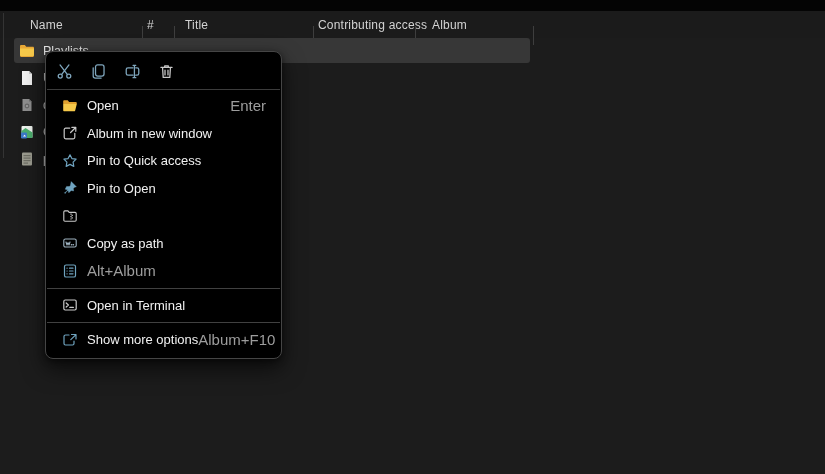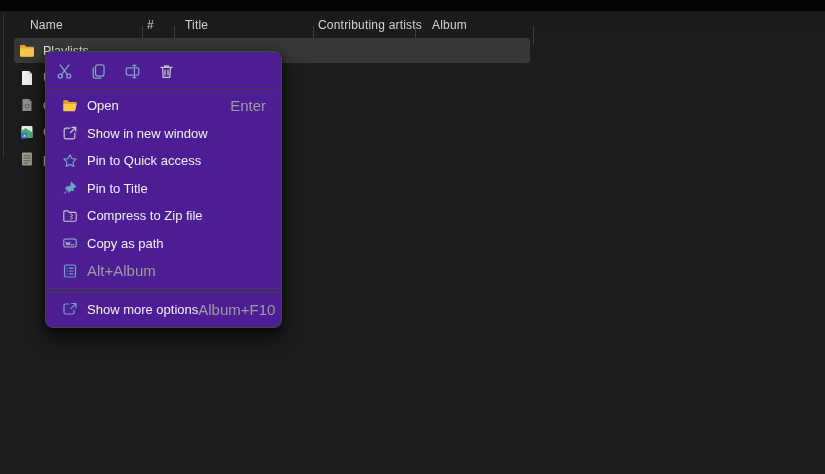--- a/index.html
+++ b/index.html
@@ -20,21 +20,21 @@
 
   
   .filerow{position:absolute;left:14px;width:516px;height:25px;display:flex;align-items:center;border-radius:3px;}
   .filerow.selected{background:#373737;}
   .filerow .ficon{width:16px;height:16px;margin-left:5px;flex:0 0 16px;}
   .filerow .flabel{margin-left:8px;font-size:12.5px;color:#e6e6e6;white-space:nowrap;}
 
   
   .ctxmenu{
     position:absolute;left:45px;top:51px;width:237px;box-sizing:border-box;
-    background:#4c1d95;border:1px solid #454545;border-radius:8px;
+    background:#000000;border:1px solid #454545;border-radius:8px;
     box-shadow:0 10px 22px rgba(0,0,0,.6), 0 2px 6px rgba(0,0,0,.5);
     padding:2px 0 4px 0;
   }
   .iconbar{display:flex;align-items:center;height:34px;padding-left:4px;}
   .iconbtn{width:28px;height:28px;margin-right:6px;border-radius:4px;display:flex;align-items:center;justify-content:center;}
   .iconbtn svg{width:17px;height:17px;}
   .menusep{height:1px;background:#414141;margin:3px 1px;}
   .iconbar-sep{height:1px;background:#3c3c3c;margin:1px 1px 2px 1px;}
   .menuitem{height:27.5px;display:flex;align-items:center;padding:0 12px 0 13px;border-radius:4px;margin:0 3px;}
   .menuitem .micon{width:16px;height:16px;flex:0 0 16px;margin-right:9px;}
@@ -43,21 +43,21 @@
 </style>
 </head>
 <body>
 
 <div class="topbar"></div>
 
 <div class="colheader">
   <div class="hlabel" style="left:30px">Name</div>
   <div class="hlabel" style="left:147px">#</div>
   <div class="hlabel" style="left:185px">Title</div>
-  <div class="hlabel" style="left:318px">Contributing artists</div>
+  <div class="hlabel" style="left:318px">Contributing access</div>
   <div class="hlabel" style="left:432px">Album</div>
   <div class="vsep" style="left:142px"></div>
   <div class="vsep" style="left:174px"></div>
   <div class="vsep" style="left:313px"></div>
   <div class="vsep" style="left:415px"></div>
   <div class="vsep" style="left:533px"></div>
 </div>
 <div class="leftedge"></div>
 
 <div class="filerow selected" style="top:38px">
@@ -142,46 +142,45 @@
     </svg>
     <span class="mlabel">Open</span>
     <span class="mshortcut">Enter</span>
   </div>
 
   <div class="menuitem">
     <svg class="micon" viewBox="0 0 16 16" fill="none" stroke="#c9c9c9" stroke-width="1.2">
       <path d="M12.8 8.3v4c0 .8-.7 1.5-1.5 1.5H3.7c-.8 0-1.5-.7-1.5-1.5V4.7c0-.8.7-1.5 1.5-1.5h4" stroke-linecap="round"></path>
       <path d="M9.8 2.3h4v4M13.6 2.5L8.6 7.5" stroke-linecap="round" stroke-linejoin="round"></path>
     </svg>
-    <span class="mlabel">Show in new window</span>
+    <span class="mlabel">Album in new window</span>
     <span class="mshortcut"></span>
   </div>
 
   <div class="menuitem">
     <svg class="micon" viewBox="0 0 16 16" fill="none" stroke="#6fa3bf" stroke-width="1.2">
       <path d="M8 1.8l1.9 3.8 4.2.6-3 3 .7 4.2L8 11.4l-3.8 2 .7-4.2-3-3 4.2-.6z" stroke-linejoin="round"></path>
     </svg>
     <span class="mlabel">Pin to Quick access</span>
     <span class="mshortcut"></span>
   </div>
 
   <div class="menuitem">
     <svg class="micon" viewBox="0 0 16 16">
       <path d="M9.2 1.6l5.2 5.2-1.8.4-1.2 1.2.2 2.6-2.4-.6-2.4 2.4-.6-2.4-.6-.6-2.4 3.8-.8-.8 3.8-2.4-.6-.6-2.4-.6L4.6 6.4l2.6.2 1.2-1.2z" fill="#6fa3bf" stroke="#6fa3bf" stroke-width=".4" stroke-linejoin="round"></path>
     </svg>
-    <span class="mlabel">Pin to Title</span>
+    <span class="mlabel">Pin to Open</span>
     <span class="mshortcut"></span>
   </div>
 
   <div class="menuitem">
     <svg class="micon" viewBox="0 0 16 16" fill="none" stroke="#c9c9c9" stroke-width="1.1">
       <path d="M1.8 4c0-.6.5-1.1 1.1-1.1h3l1.3 1.5h5.9c.6 0 1.1.5 1.1 1.1v6.6c0 .6-.5 1.1-1.1 1.1H2.9c-.6 0-1.1-.5-1.1-1.1V4z"></path>
       <path d="M9 5.6v1.2M10.2 6.8V8M9 8v1.2M10.2 9.2v1.2M9 10.4v1.2" stroke-width="1.2"></path>
     </svg>
-    <span class="mlabel">Compress to Zip file</span>
     <span class="mshortcut"></span>
   </div>
 
   <div class="menuitem">
     <svg class="micon" viewBox="0 0 16 16" fill="none" stroke="#9fb4c2" stroke-width="1.1">
       <rect x="1.8" y="4" width="12.4" height="8" rx="1.6"></rect>
       <path d="M4 7l1 3 1-2.4L7 10l1-3" stroke-linecap="round" stroke-linejoin="round"></path>
       <path d="M9.5 9.8h.1M11.3 9.8h.1" stroke-width="1.6" stroke-linecap="round"></path>
     </svg>
     <span class="mlabel">Copy as path</span>
@@ -191,20 +190,28 @@
   <div class="menuitem">
     <svg class="micon" viewBox="0 0 16 16" fill="none" stroke="#6fa3bf" stroke-width="1.2">
       <rect x="2.5" y="2" width="11" height="12" rx="1.6"></rect>
       <path d="M5 5.2h.1M7.5 5.2h3.5M5 8h.1M7.5 8h3.5M5 10.8h.1M7.5 10.8h3.5" stroke-linecap="round"></path>
     </svg>
     <span class="mshortcut">Alt+Album</span>
   </div>
 
   <div class="menusep"></div>
 
+  <div class="menuitem">
+    <svg class="micon" viewBox="0 0 16 16" fill="none" stroke="#c9c9c9" stroke-width="1.2">
+      <rect x="1.8" y="3" width="12.4" height="10" rx="1.4"></rect>
+      <path d="M4.2 6l2.2 2-2.2 2M7.8 10.4h3.6" stroke-linecap="round" stroke-linejoin="round"></path>
+    </svg>
+    <span class="mlabel">Open in Terminal</span>
+    <span class="mshortcut"></span>
+  </div>
 
   <div class="menusep"></div>
 
   <div class="menuitem">
     <svg class="micon" viewBox="0 0 16 16" fill="none" stroke="#6fa3bf" stroke-width="1.2">
       <path d="M7 3H3.5C2.7 3 2 3.7 2 4.5v7c0 .8.7 1.5 1.5 1.5h7c.8 0 1.5-.7 1.5-1.5V9" stroke-linecap="round"></path>
       <path d="M9.5 2.5H14V7M13.7 2.8L8.8 7.7" stroke-linecap="round" stroke-linejoin="round"></path>
     </svg>
     <span class="mlabel">Show more options</span>
     <span class="mshortcut">Album+F10</span>

